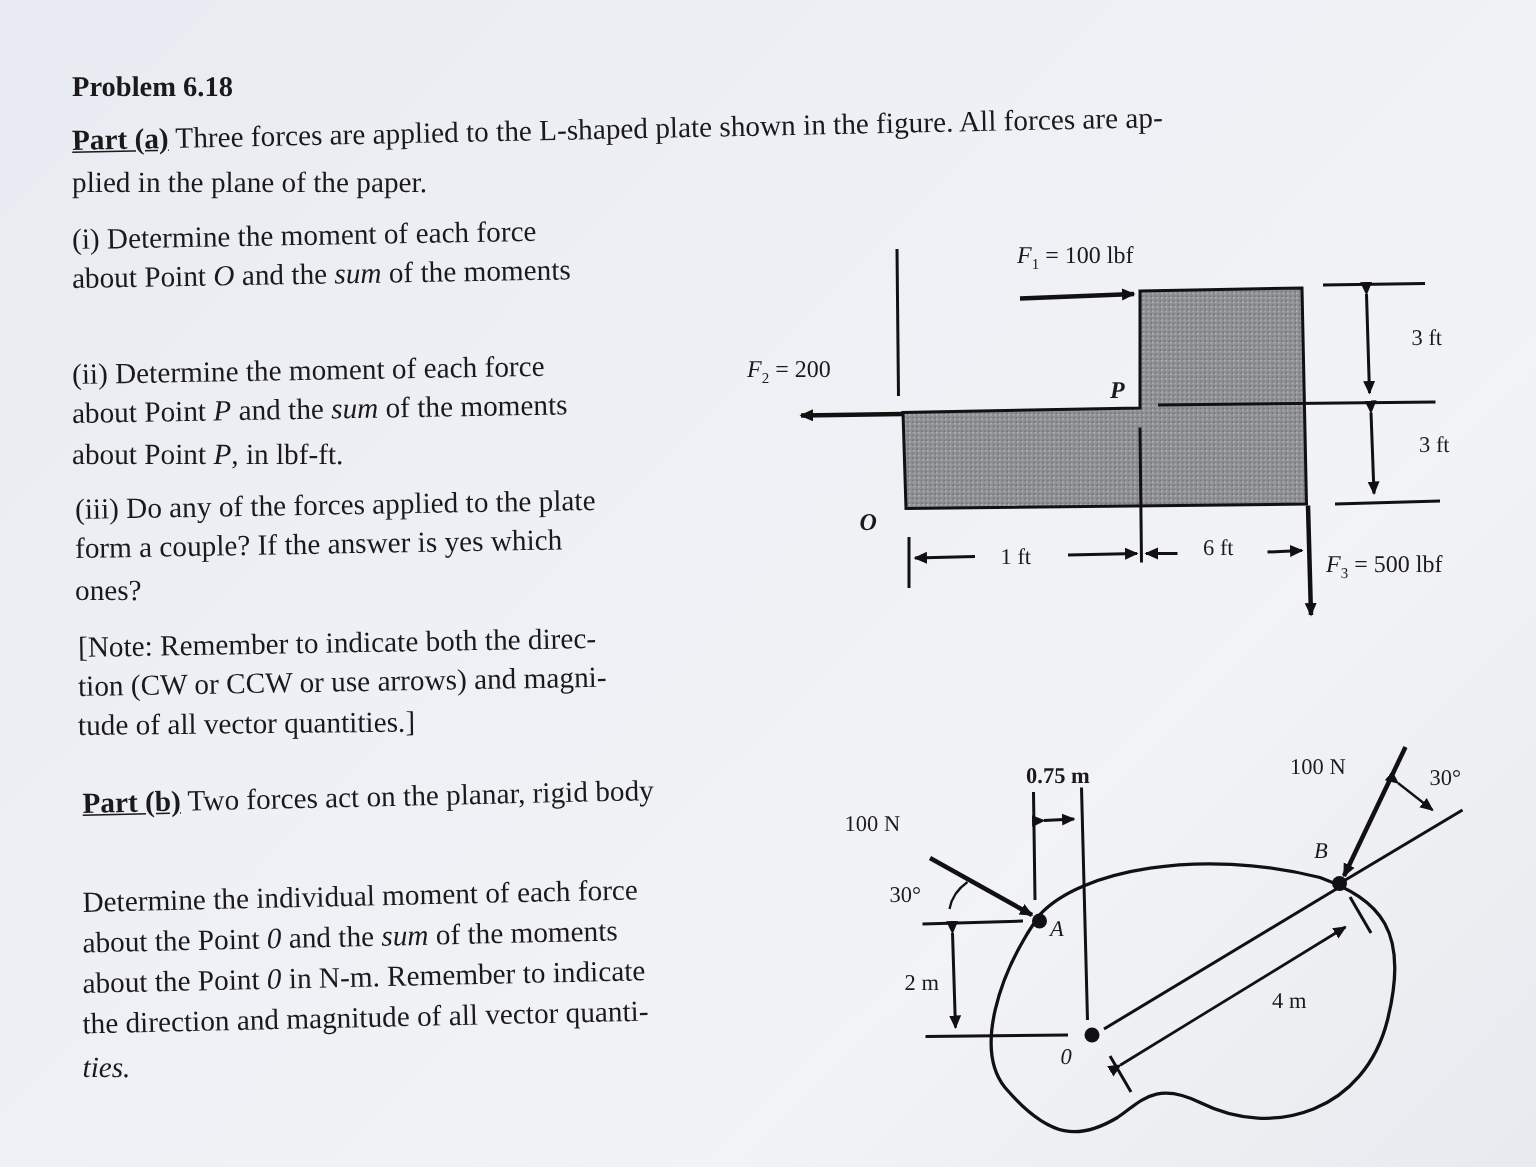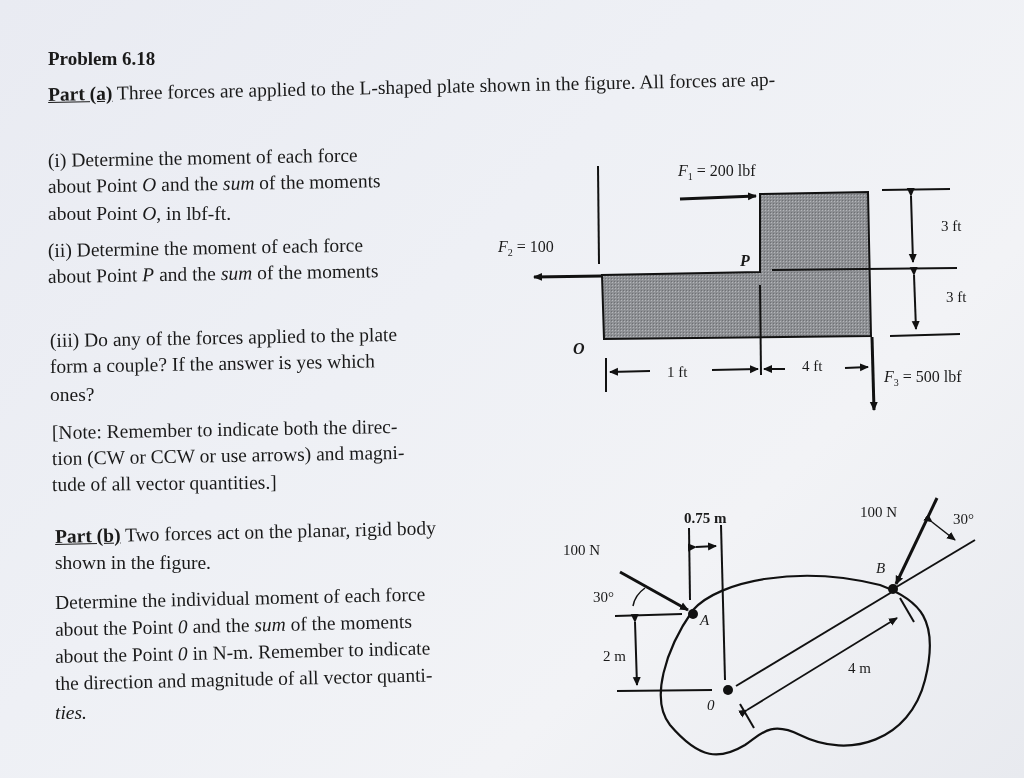--- a/index.html
+++ b/index.html
@@ -20,46 +20,46 @@
 </head>
 <body>
 
 <div class="page">
 
   <div class="title">Problem 6.18</div>
 
   <div class="txt" style="left:48px; top:82px; transform:rotate(-1.2deg); transform-origin:left;">
     <span class="part-label">Part (a)</span><span> Three forces are applied to the L-shaped plate shown in the figure. All forces are ap-</span>
   </div>
+  <div class="txt" style="left:48px; top:110px;">plied in the plane of the paper.</div>
 
   <div class="txt" style="left:48px; top:148px; transform:rotate(-1deg); transform-origin:left;">(i) Determine the moment of each force</div>
   <div class="txt" style="left:48px; top:174px; transform:rotate(-1deg); transform-origin:left;">
     <span>about Point </span><span class="it">O</span><span> and the </span><span class="it">sum</span><span> of the moments</span>
   </div>
-  <div class="txt" style="left:48px; top:201px;">
-    <span>about Point </span><span class="it">O</span><span>, in lbf-ft.</span>
-  </div>
 
   <div class="txt" style="left:48px; top:238px; transform:rotate(-1deg); transform-origin:left;">(ii) Determine the moment of each force</div>
   <div class="txt" style="left:48px; top:264px; transform:rotate(-1deg); transform-origin:left;">
     <span>about Point </span><span class="it">P</span><span> and the </span><span class="it">sum</span><span> of the moments</span>
+  </div>
+  <div class="txt" style="left:48px; top:291px;">
+    <span>about Point </span><span class="it">P</span><span>, in lbf-ft.</span>
   </div>
 
   <div class="txt" style="left:50px; top:328px; transform:rotate(-1deg); transform-origin:left;">(iii) Do any of the forces applied to the plate</div>
   <div class="txt" style="left:50px; top:354px; transform:rotate(-1deg); transform-origin:left;">form a couple? If the answer is yes which</div>
   <div class="txt" style="left:50px; top:382px;">ones?</div>
 
   <div class="txt" style="left:52px; top:420px; transform:rotate(-1deg); transform-origin:left;">[Note: Remember to indicate both the direc-</div>
   <div class="txt" style="left:52px; top:446px; transform:rotate(-1deg); transform-origin:left;">tion (CW or CCW or use arrows) and magni-</div>
   <div class="txt" style="left:52px; top:472px; transform:rotate(-0.6deg); transform-origin:left;">tude of all vector quantities.]</div>
 
   <div class="txt" style="left:55px; top:524px; transform:rotate(-1.3deg); transform-origin:left;">
     <span class="part-label">Part (b)</span><span> Two forces act on the planar, rigid body</span>
   </div>
-  <div class="txt" style="left:55px; top:550px;">shown in the figure.</div>
 
   <div class="txt" style="left:55px; top:590px; transform:rotate(-1.3deg); transform-origin:left;">Determine the individual moment of each force</div>
   <div class="txt" style="left:55px; top:617px; transform:rotate(-1.3deg); transform-origin:left;">
     <span>about the Point </span><span class="it">0</span><span> and the </span><span class="it">sum</span><span> of the moments</span>
   </div>
   <div class="txt" style="left:55px; top:644px; transform:rotate(-1.3deg); transform-origin:left;">
     <span>about the Point </span><span class="it">0</span><span> in N-m. Remember to indicate</span>
   </div>
   <div class="txt" style="left:55px; top:671px; transform:rotate(-1.3deg); transform-origin:left;">the direction and magnitude of all vector quanti-</div>
   <div class="txt" style="left:55px; top:700px;font-style:italic;">ties.</div>
@@ -95,29 +95,29 @@
     <line x1="911" y1="196" x2="913" y2="262" stroke="#111" stroke-width="2" marker-end="url(#ah)" marker-start="url(#ah)"></line>
     <line x1="914" y1="275" x2="916" y2="329" stroke="#111" stroke-width="2" marker-end="url(#ah)" marker-start="url(#ah)"></line>
 
     <line x1="606" y1="358" x2="606" y2="392" stroke="#111" stroke-width="2"></line>
     <line x1="650" y1="371" x2="610" y2="372" stroke="#111" stroke-width="2" marker-end="url(#ah)"></line>
     <line x1="712" y1="370" x2="758" y2="369" stroke="#111" stroke-width="2" marker-end="url(#ah)"></line>
     <line x1="785" y1="369" x2="764" y2="369" stroke="#111" stroke-width="2" marker-end="url(#ah)"></line>
     <line x1="845" y1="368" x2="868" y2="367" stroke="#111" stroke-width="2" marker-end="url(#ah)"></line>
   </svg>
 
-  <div class="lbl it" style="left:678px; top:162px; font-size:16px;"><span>F</span><sub style="font-size:10px;font-style:normal">1</sub><span style="font-style:normal"> = 200 lbf</span></div>
-  <div class="lbl it" style="left:498px; top:238px; font-size:16px;"><span>F</span><sub style="font-size:10px;font-style:normal">2</sub><span style="font-style:normal"> =  100</span></div>
+  <div class="lbl it" style="left:678px; top:162px; font-size:16px;"><span>F</span><sub style="font-size:10px;font-style:normal">1</sub><span style="font-style:normal"> = 100 lbf</span></div>
+  <div class="lbl it" style="left:498px; top:238px; font-size:16px;"><span>F</span><sub style="font-size:10px;font-style:normal">2</sub><span style="font-style:normal"> =  200</span></div>
   <div class="lbl it" style="left:884px; top:368px; font-size:16px;"><span>F</span><sub style="font-size:10px;font-style:normal">3</sub><span style="font-style:normal"> = 500 lbf</span></div>
   <div class="lbl it" style="left:740px; top:252px; font-weight:bold; font-size:16px;">P</div>
   <div class="lbl it" style="left:573px; top:340px; font-weight:bold; font-size:16px;">O</div>
   <div class="lbl" style="left:941px; top:218px;">3 ft</div>
   <div class="lbl" style="left:946px; top:289px;">3 ft</div>
   <div class="lbl" style="left:667px; top:364px;">1 ft</div>
-  <div class="lbl" style="left:802px; top:358px;">4 ft</div>
+  <div class="lbl" style="left:802px; top:358px;">6 ft</div>
 
   <svg width="1024" height="778">
     <defs>
       <marker id="ah2" markerWidth="10" markerHeight="10" refX="8" refY="5" orient="auto" markerUnits="userSpaceOnUse">
         <path d="M0,1 L9,5 L0,9 Z" fill="#111"></path>
       </marker>
     </defs>
 
     <path d="M693,610 C720,580 800,565 880,585 C920,600 940,620 925,680 C910,740 850,760 800,735 C770,720 760,735 745,745 C720,760 700,760 670,725 C650,700 665,650 693,610 Z" fill="none" stroke="#111" stroke-width="2.2"></path>
 

